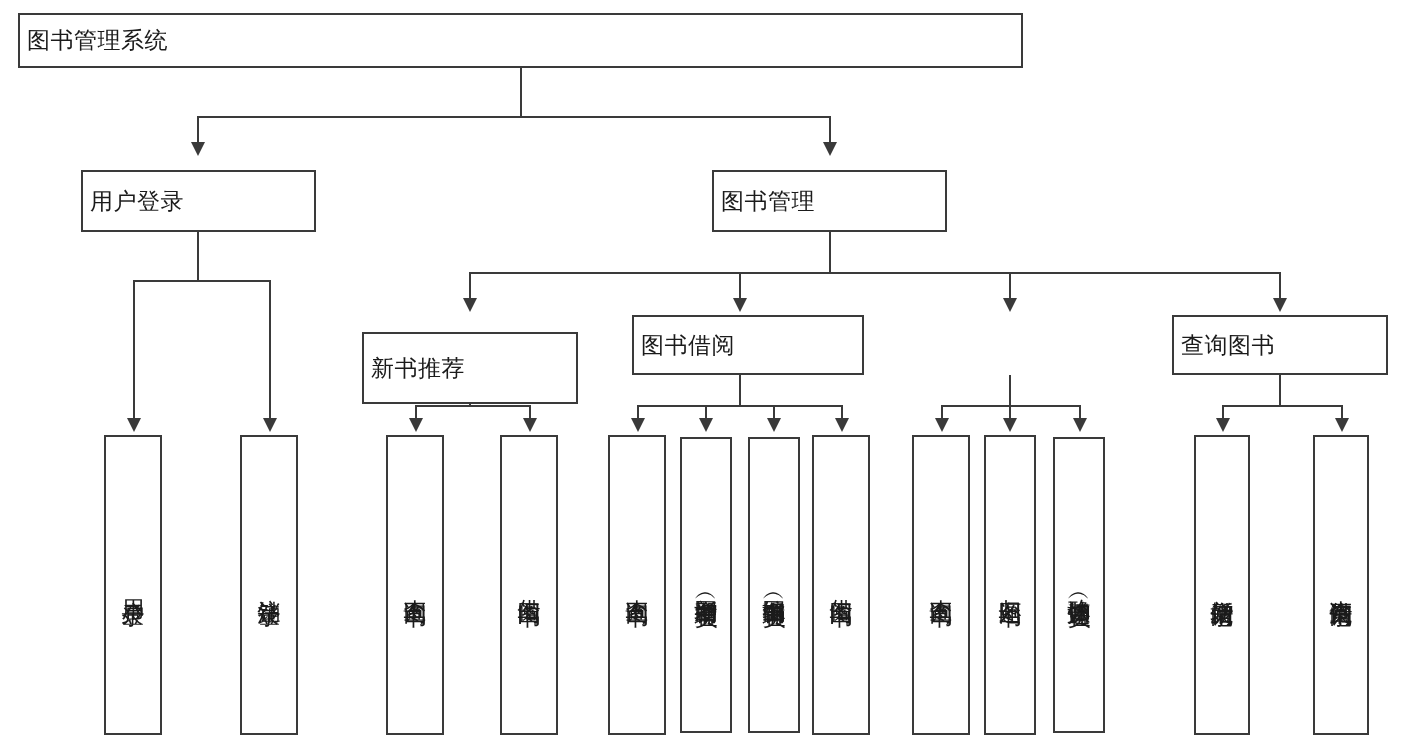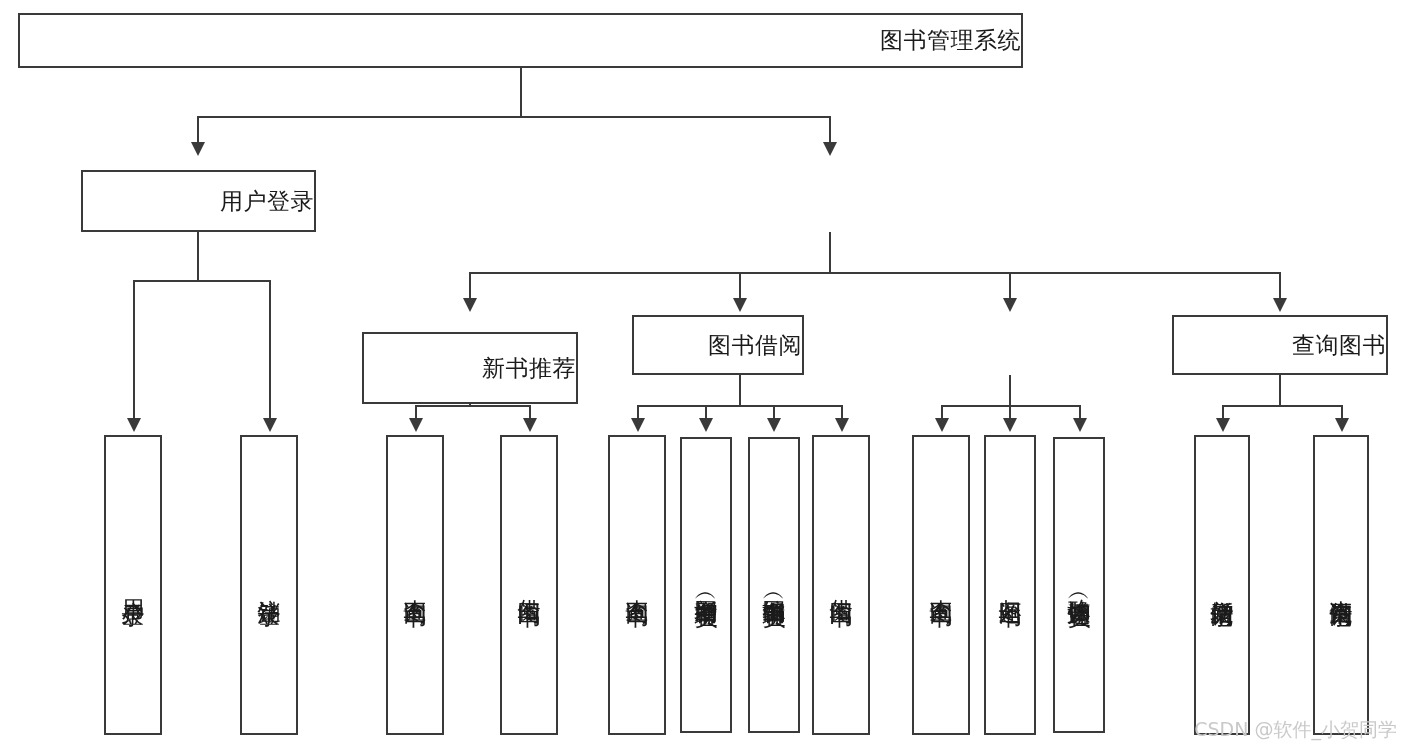--- a/index.html
+++ b/index.html
@@ -19,23 +19,24 @@
     overflow: hidden;
   }
   
   .node {
     position: absolute;
     box-sizing: border-box;
     border: 2px solid #3a3a3a;
     background: #ffffff;
     display: flex;
     align-items: center;
-    justify-content: flex-end;
+    justify-content: flex-start;
     color: #1b1b1b;
     z-index: 3;
+    padding-left: 7px;
   }
   .node-label {
     display: block;
     white-space: nowrap;
     letter-spacing: 0.5px;
   }
   
   .node.h .node-label {
     font-size: 23px;
     line-height: 1;
@@ -155,25 +156,28 @@
   <div class="ln vline" style="left:1341px; top:405px; height:15px;"></div>
   <div class="arrow" style="left:1335px; top:418px;"></div>
 
   <div class="node h root" style="left:18px; top:13px; width:1005px; height:55px;">
     <span class="node-label">图书管理系统</span>
   </div>
 
   <div class="node h" style="left:81px; top:170px; width:235px; height:62px;">
     <span class="node-label">用户登录</span>
   </div>
+  <div class="node h" style="left:712px; top:170px; width:235px; height:62px;">
+    <span class="node-label">图书管理</span>
+  </div>
 
   <div class="node h" style="left:362px; top:332px; width:216px; height:72px;">
     <span class="node-label">新书推荐</span>
   </div>
-  <div class="node h" style="left:632px; top:315px; width:172px; height:60px;">
+  <div class="node h" style="left:632px; top:315px; width:232px; height:60px;">
     <span class="node-label">图书借阅</span>
   </div>
   <div class="node h" style="left:1172px; top:315px; width:216px; height:60px;">
     <span class="node-label">查询图书</span>
   </div>
 
   <div class="node v" style="left:104px; top:435px; width:58px; height:300px;">
     <span class="node-label">用户登录</span>
   </div>
   <div class="node v" style="left:240px; top:435px; width:58px; height:300px;">
@@ -210,15 +214,14 @@
     <span class="node-label">确认归还（管理员）</span>
   </div>
 
   <div class="node v tall" style="left:1194px; top:435px; width:56px; height:300px;">
     <span class="node-label">新增借阅记录</span>
   </div>
   <div class="node v tall" style="left:1313px; top:435px; width:56px; height:300px;">
     <span class="node-label">查询借阅记录</span>
   </div>
 
-  <div id="watermark">CSDN @软件_小贺同学</div>
 
 </div>
 
 </body></html>

